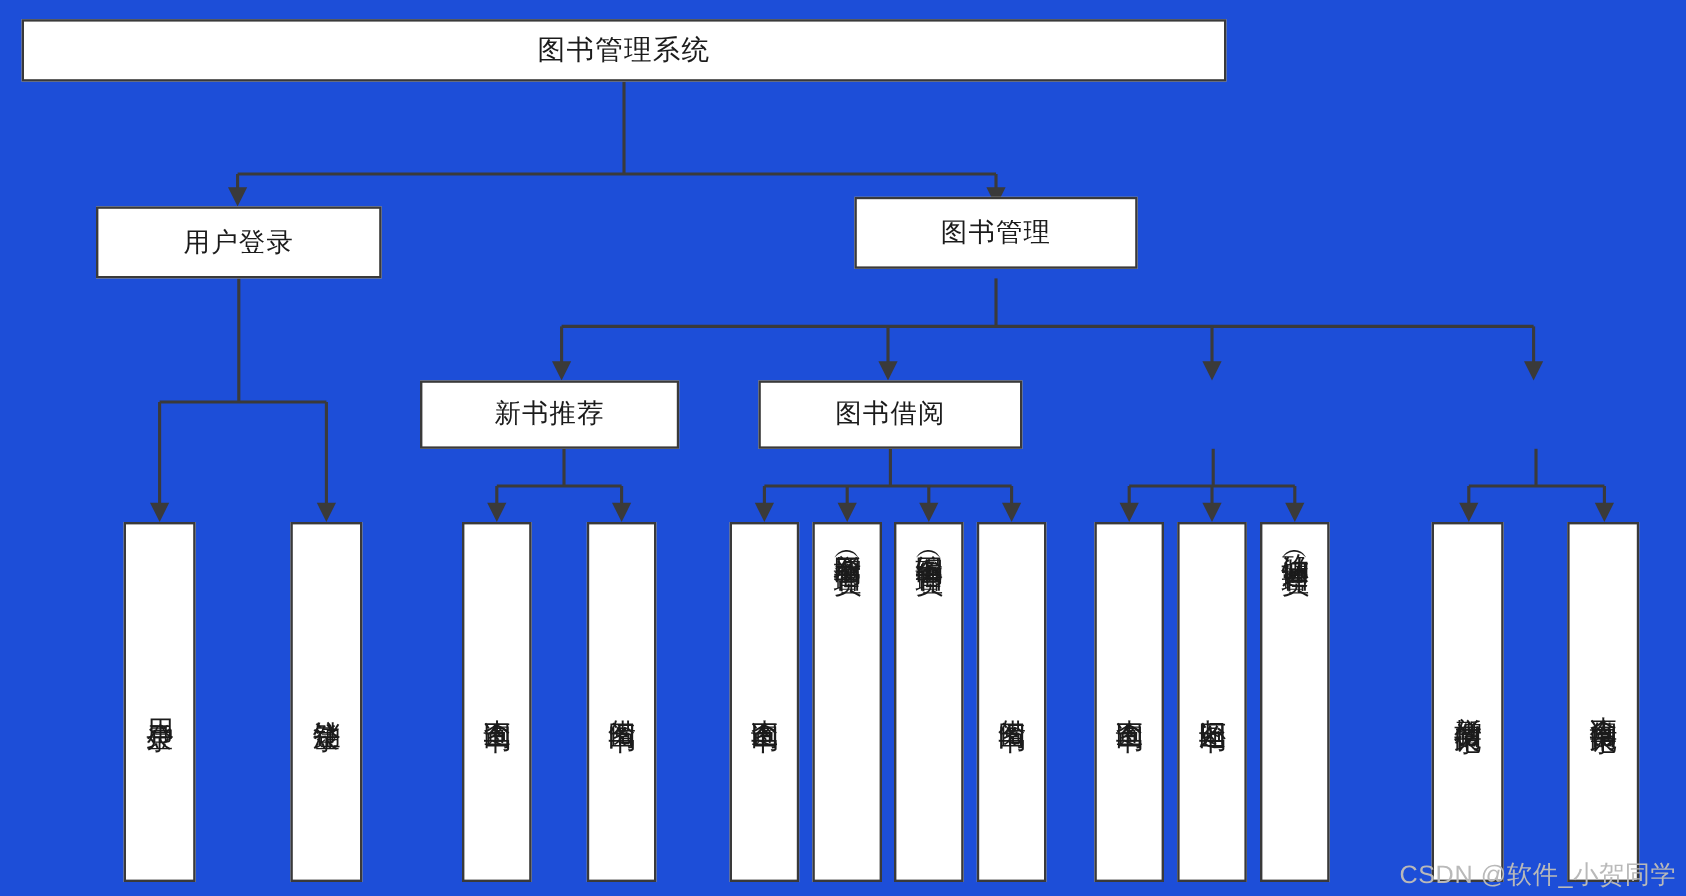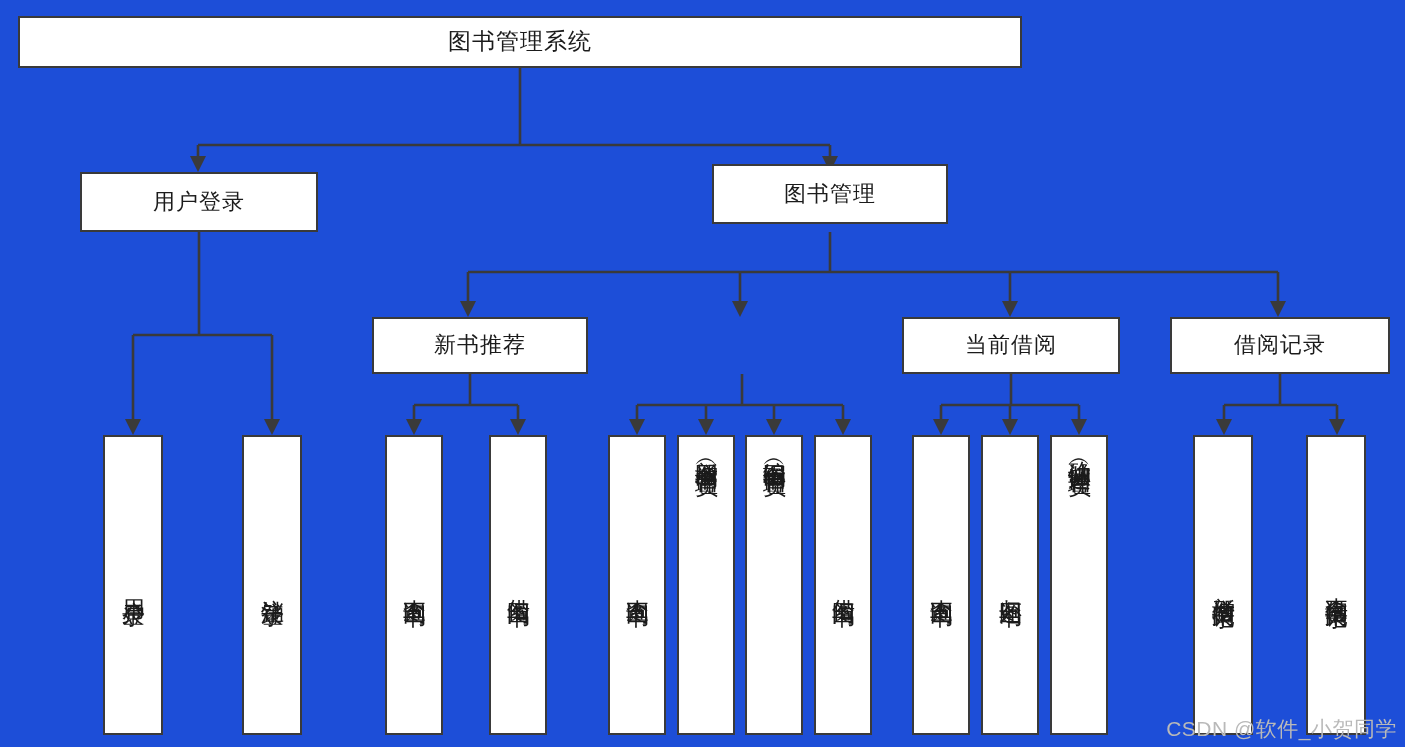--- a/index.html
+++ b/index.html
@@ -155,28 +155,25 @@
     <span class="label">图书管理系统</span>
   </div>
 
   <div class="node lvl2" style="left:80px; top:172px; width:238px; height:60px;">
     <span class="label">用户登录</span>
   </div>
   <div class="node lvl2" style="left:712px; top:164px; width:236px; height:60px;">
     <span class="label">图书管理</span>
   </div>
 
-  <div class="node lvl3" style="left:372px; top:317px; width:216px; height:57px;">
+  <div class="node lvl3" style="left:350px; top:317px; width:216px; height:57px;">
     <span class="label">新书推荐</span>
   </div>
-  <div class="node lvl3" style="left:902px; top:317px; width:218px; height:57px;">
-    <span class="label">当前借阅</span>
-  </div>
-  <div class="node lvl3" style="left:1170px; top:317px; width:220px; height:57px;">
-    <span class="label">借阅记录</span>
+  <div class="node lvl3" style="left:632px; top:317px; width:220px; height:57px;">
+    <span class="label">图书借阅</span>
   </div>
 
   <div class="node leaf centered" style="left:103px; top:435px; width:60px; height:300px;">
     <span class="label">用户登录</span>
   </div>
   <div class="node leaf centered" style="left:242px; top:435px; width:60px; height:300px;">
     <span class="label">注销登录</span>
   </div>
 
   <div class="node leaf centered" style="left:385px; top:435px; width:58px; height:300px;">

